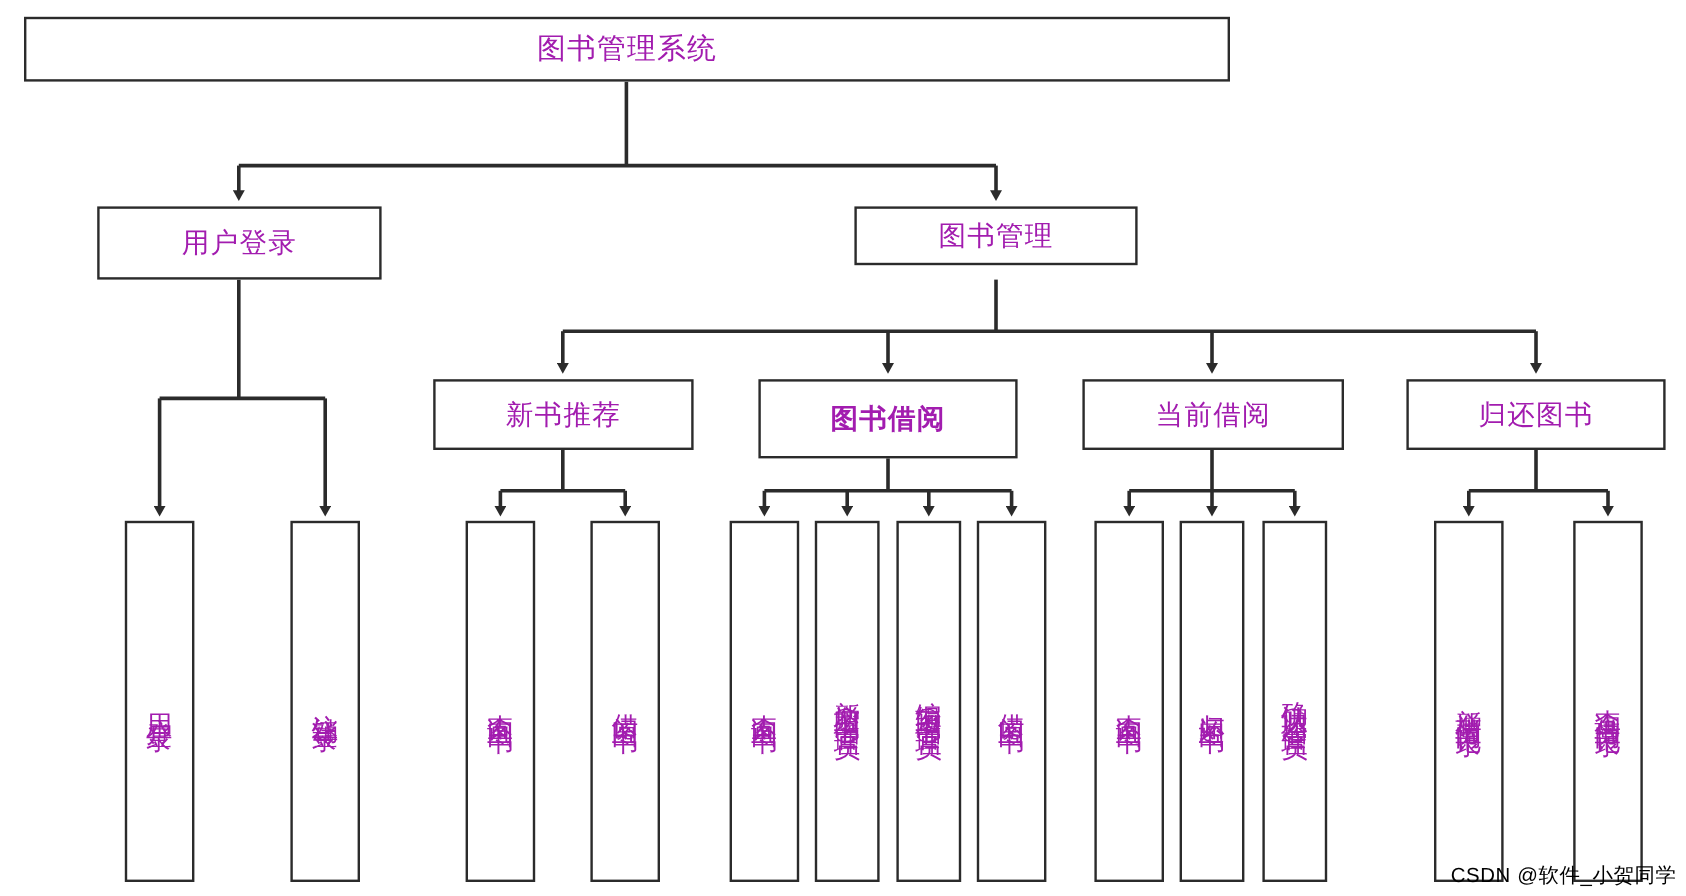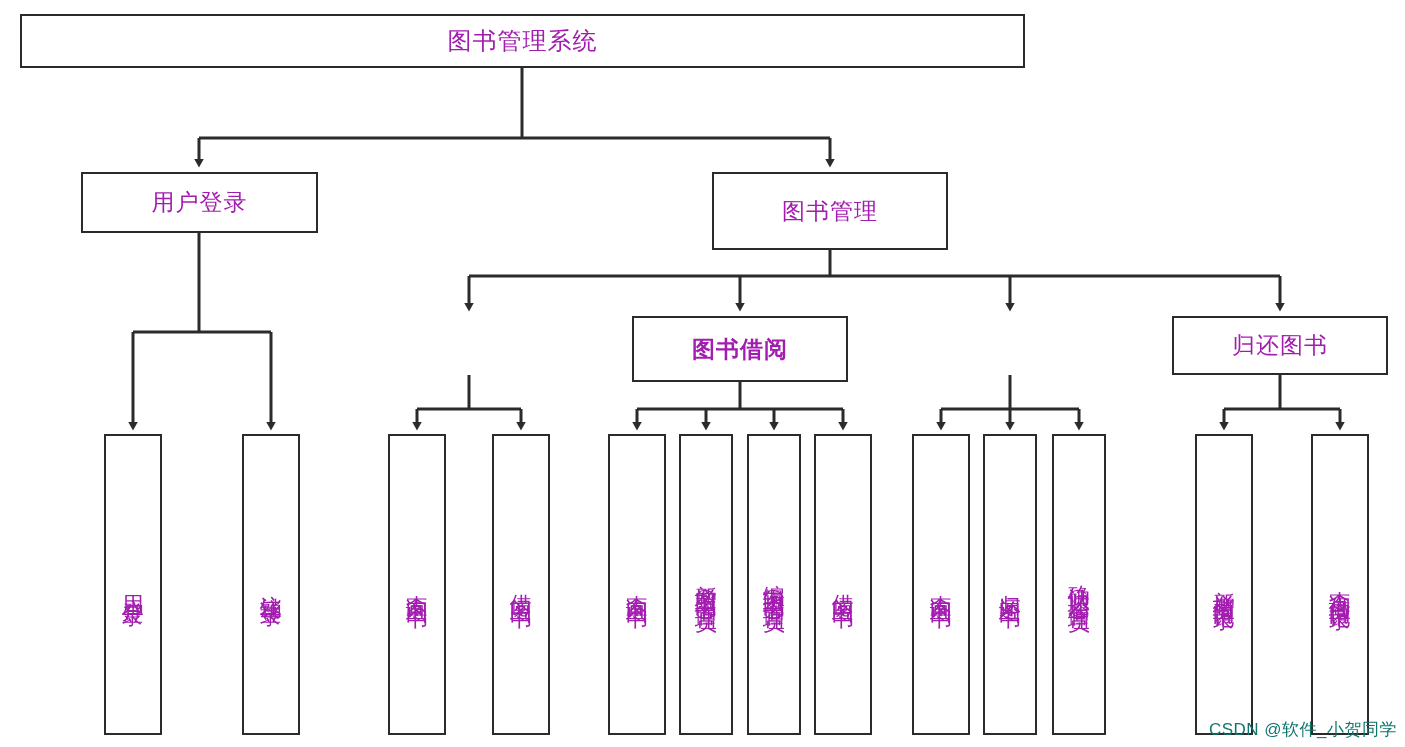--- a/index.html
+++ b/index.html
@@ -61,21 +61,21 @@
     white-space: nowrap;
   }
   .node.root {
     font-size: 24px;
   }
   .watermark {
     position: absolute;
     right: 8px;
     bottom: 6px;
     font-size: 17px;
-    color: #0f766e;
+    color: #000000;
     letter-spacing: 0.5px;
     z-index: 5;
     white-space: nowrap;
   }
 </style>
 </head>
 <body>
 
 <div id="diagram-root">
 
@@ -129,27 +129,33 @@
     </g>
   </svg>
 
   <div class="node horizontal root" style="left:20px; top:14px; width:1005px; height:54px;">
     <span class="node-label">图书管理系统</span>
   </div>
 
   <div class="node horizontal" style="left:81px; top:172px; width:237px; height:61px;">
     <span class="node-label">用户登录</span>
   </div>
-  <div class="node horizontal" style="left:712px; top:172px; width:236px; height:78px;">
+  <div class="node horizontal" style="left:712px; top:172px; width:236px; height:49px;">
     <span class="node-label">图书管理</span>
   </div>
 
+  <div class="node horizontal" style="left:361px; top:316px; width:217px; height:59px;">
+    <span class="node-label">新书推荐</span>
+  </div>
   <div class="node horizontal" style="left:632px; top:316px; width:216px; height:66px;font-weight:bold;">
     <span class="node-label">图书借阅</span>
   </div>
+  <div class="node horizontal" style="left:902px; top:316px; width:218px; height:59px;">
+    <span class="node-label">当前借阅</span>
+  </div>
   <div class="node horizontal" style="left:1172px; top:316px; width:216px; height:59px;">
     <span class="node-label">归还图书</span>
   </div>
 
   <div class="node vertical" style="left:104px; top:434px; width:58px; height:301px;">
     <span class="node-label">用户登录</span>
   </div>
   <div class="node vertical" style="left:242px; top:434px; width:58px; height:301px;">
     <span class="node-label">注销登录</span>
   </div>

